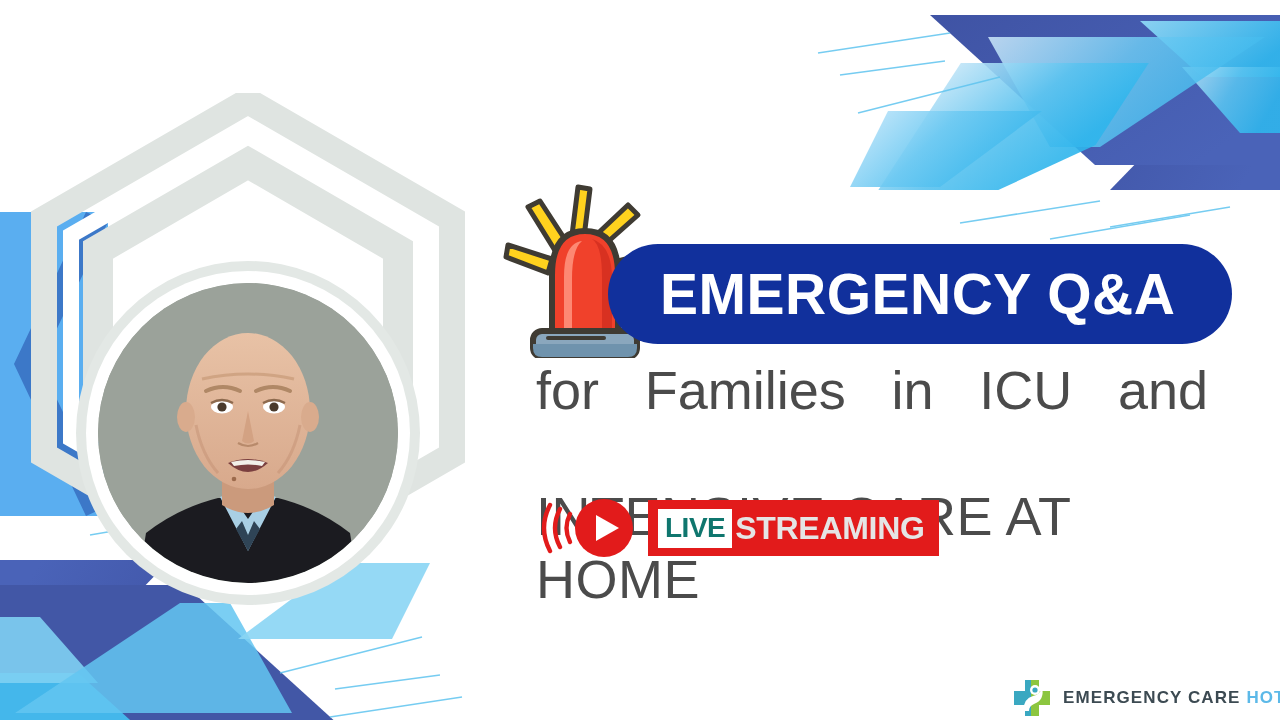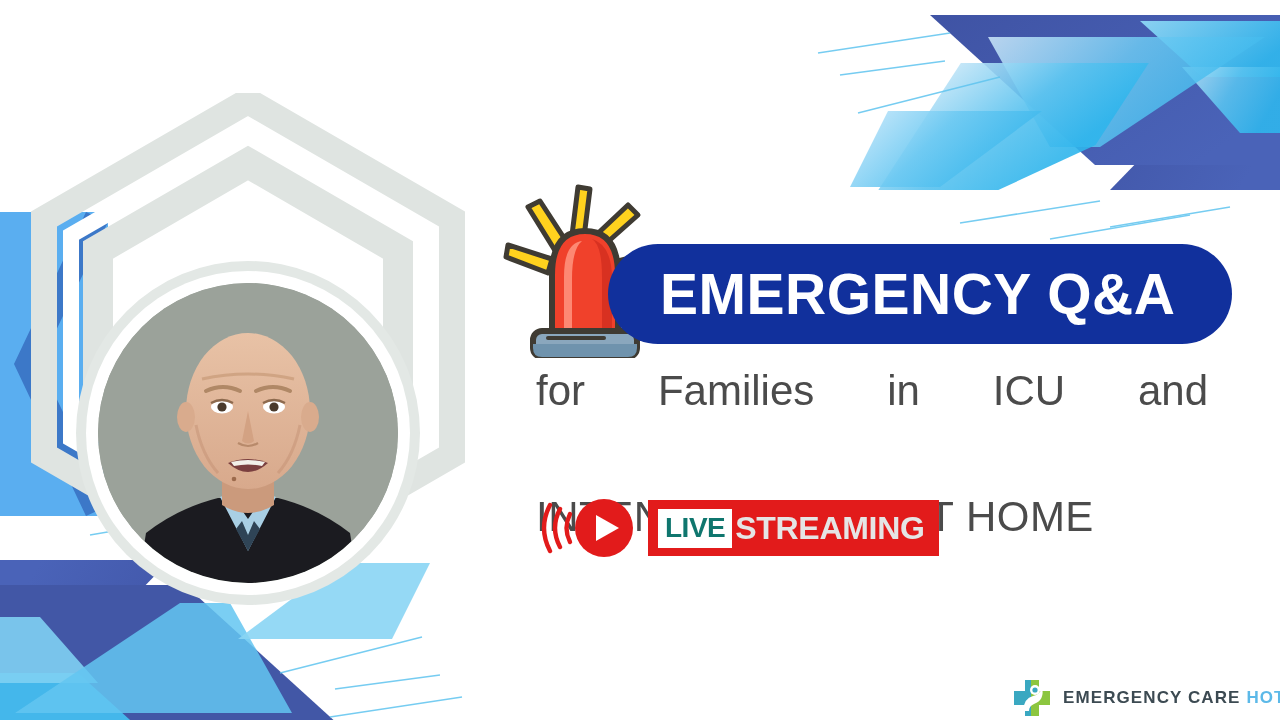--- a/index.html
+++ b/index.html
@@ -43,21 +43,21 @@
     display:flex;align-items:center;
   }
   .banner .btxt{
     color:#ffffff;font-weight:bold;font-size:57px;letter-spacing:0.5px;
     margin-left:52px;white-space:nowrap;font-family:"Liberation Sans", sans-serif;
   }
 
   
   .sub{
     position:absolute;left:536px;top:344px;width:672px;
-    color:#4b4b4b;font-size:42px;line-height:63px;font-weight:400;
+    color:#4b4b4b;font-size:54px;line-height:63px;font-weight:400;
     font-family:"Liberation Sans", sans-serif;
   }
   .sub .l1{display:block;text-align:justify;}
   .sub .l1:after{content:"";display:inline-block;width:100%;}
   .sub .l2{display:block;letter-spacing:0.5px;}
 
   
   .livewrap{position:absolute;left:538px;top:480px;height:66px;display:flex;align-items:center;}
   .playicon{width:96px;height:66px;flex:none;}
   .livebadge{

